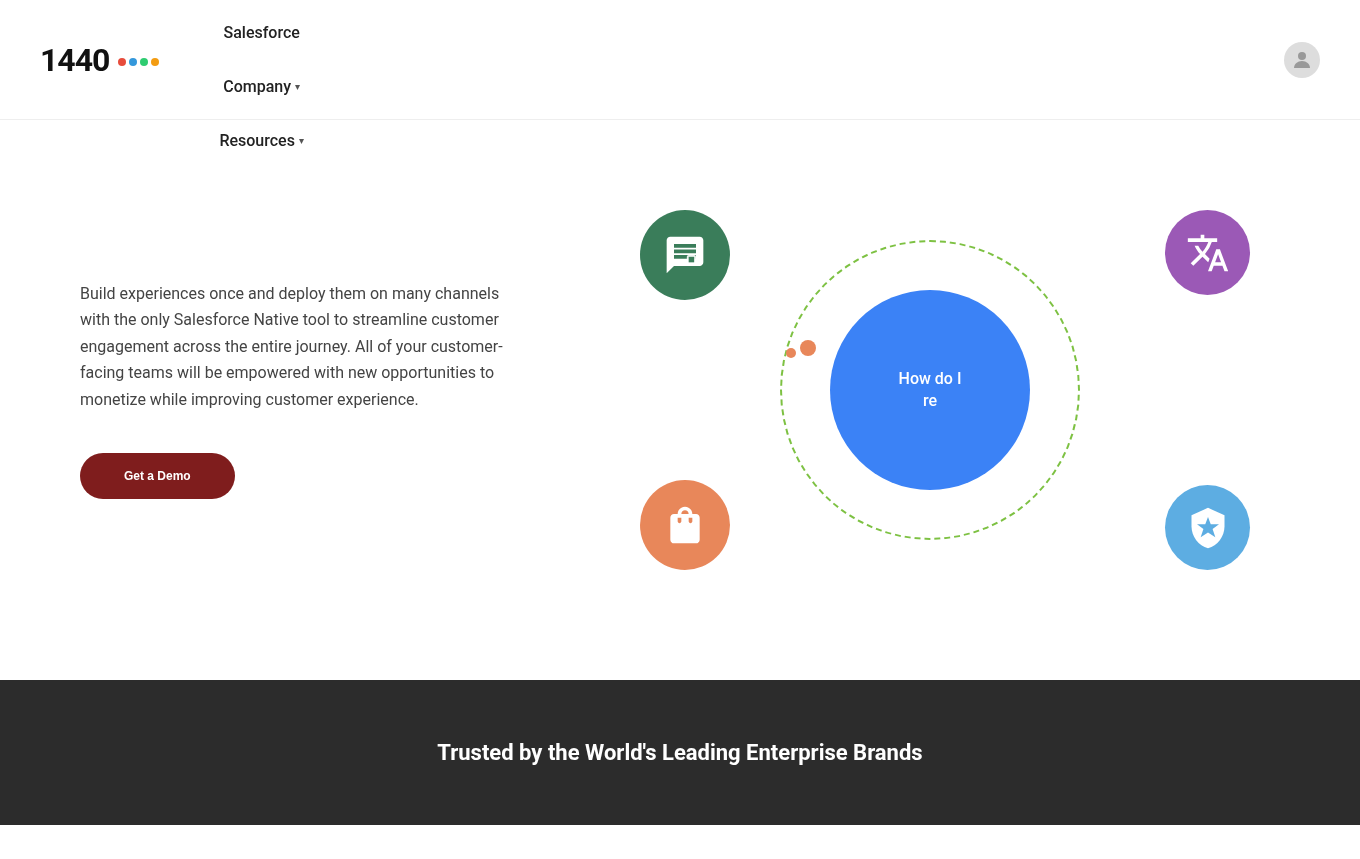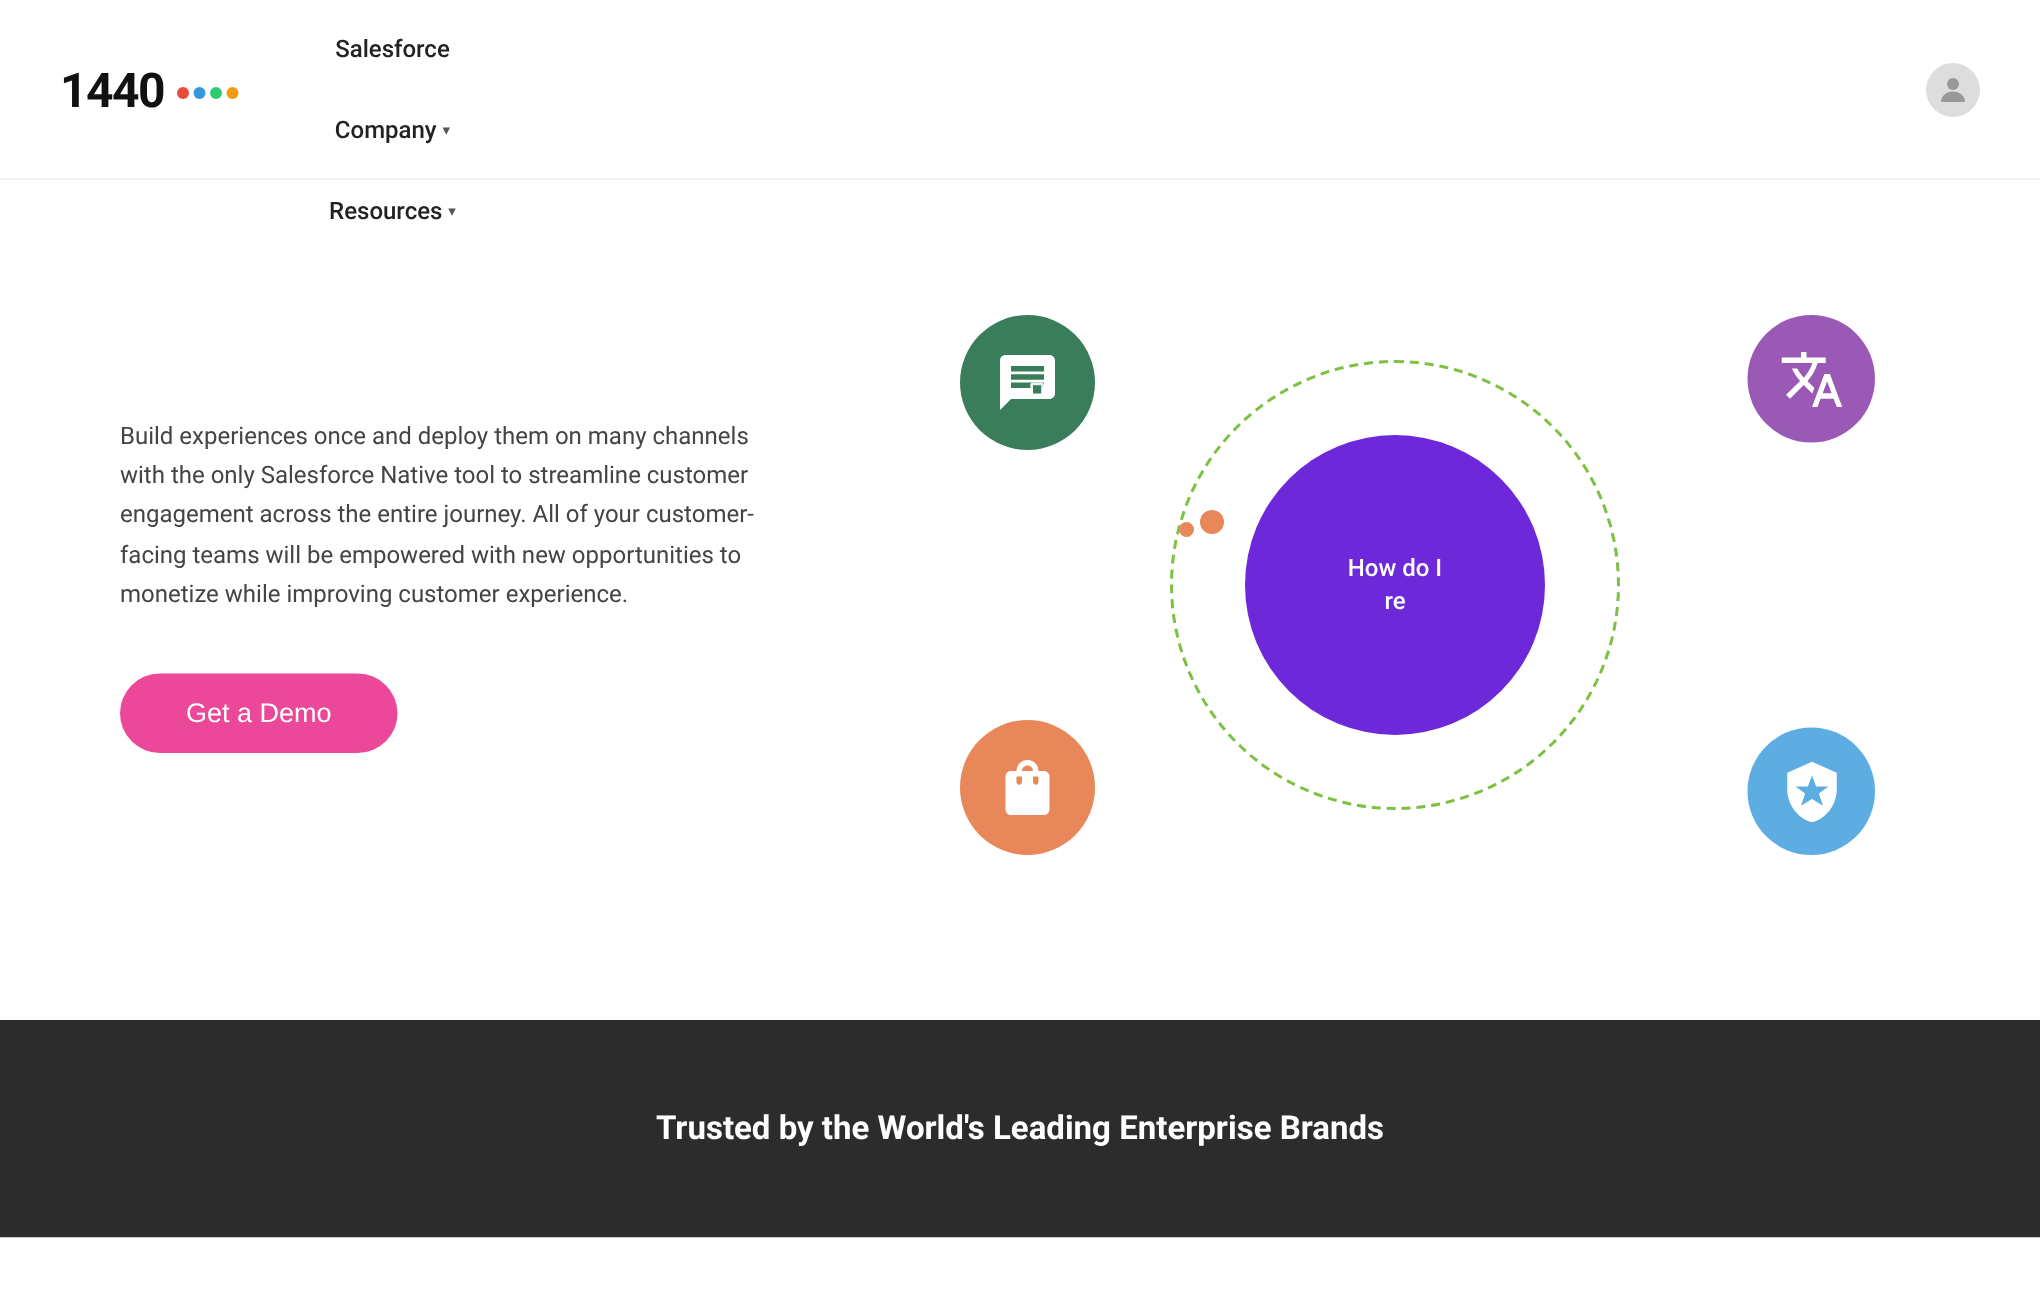--- a/index.html
+++ b/index.html
@@ -93,24 +93,24 @@
     }
     .hero-desc {
       font-size: 16px;
       color: #444;
       line-height: 1.65;
       margin-bottom: 40px;
       max-width: 430px;
     }
     .hero-cta {
       display: inline-block;
-      background: #ec4899;
+      background: #7f1d1d;
       color: #fff;
-      font-size: 18px;
-      font-weight: 400;
+      font-size: 12px;
+      font-weight: 700;
       padding: 16px 44px;
       border-radius: 50px;
       text-decoration: none;
       border: none;
       cursor: pointer;
     }
 
     
     .hero-right {
       flex: 1;
@@ -123,21 +123,21 @@
 
     
     .center-circle {
       position: absolute;
       left: 50%;
       top: 50%;
       transform: translate(-50%, -50%);
       width: 200px;
       height: 200px;
       border-radius: 50%;
-      background: #6d28d9;
+      background: #3b82f6;
       z-index: 3;
       display: flex;
       align-items: center;
       justify-content: center;
       flex-direction: column;
     }
     .center-circle-text {
       color: #fff;
       font-size: 16px;
       font-weight: 500;

